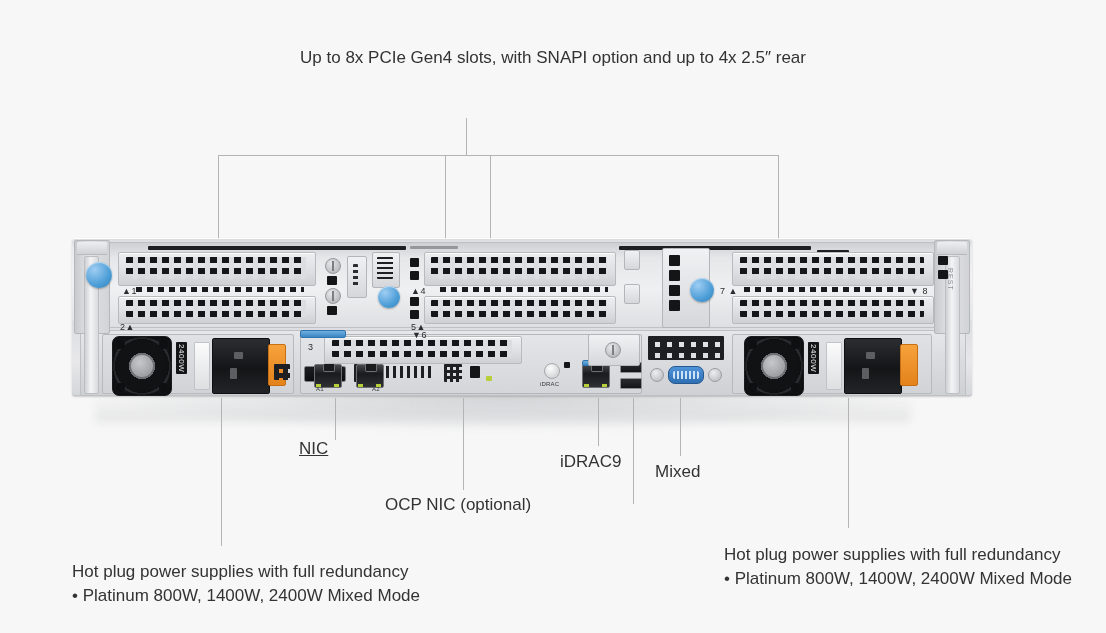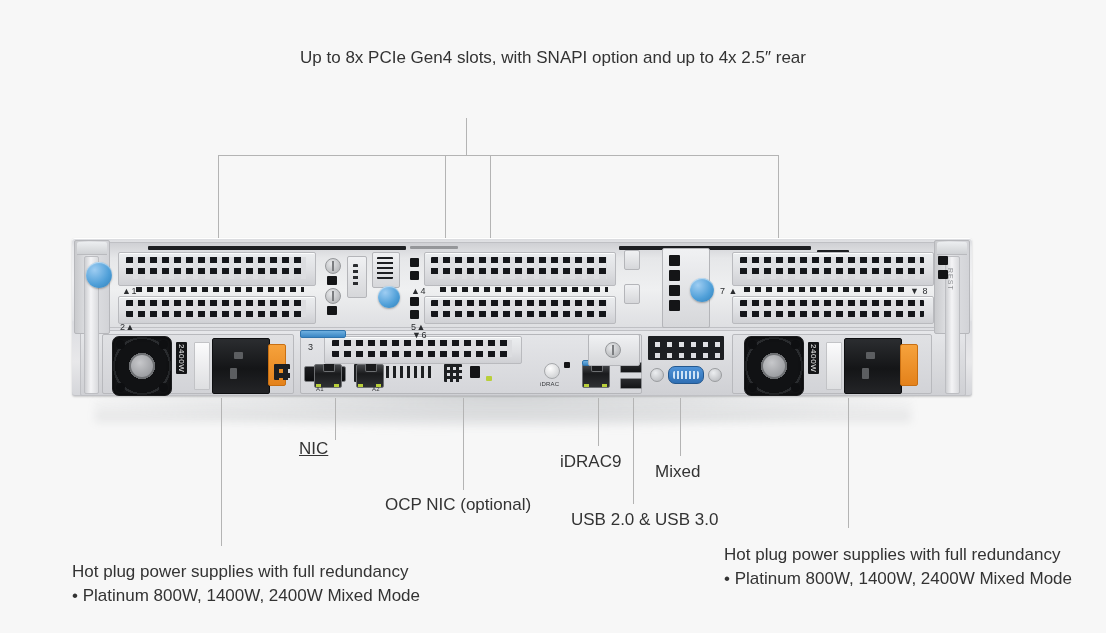--- a/index.html
+++ b/index.html
@@ -395,21 +395,20 @@
   <div class="vline" style="left:463px;top:398px;height:92px;"></div>
   <div class="vline" style="left:598px;top:398px;height:48px;"></div>
   <div class="vline" style="left:633px;top:398px;height:106px;"></div>
   <div class="vline" style="left:680px;top:398px;height:58px;"></div>
   <div class="vline" style="left:221px;top:398px;height:148px;"></div>
   <div class="vline" style="left:848px;top:398px;height:130px;"></div>
 
   <div class="txt" style="left:299px;top:437px;text-decoration:underline;">NIC</div>
   <div class="txt" style="left:385px;top:493px;">OCP NIC (optional)</div>
   <div class="txt" style="left:560px;top:450px;">iDRAC9</div>
-  <div class="txt" style="left:571px;top:508px;">USB 2.0 &amp; USB 3.0</div>
   <div class="txt" style="left:655px;top:460px;">Mixed</div>
 
   <div class="txt" style="left:72px;top:560px;">Hot plug power supplies with full redundancy</div>
   <div class="txt" style="left:72px;top:584px;">• Platinum 800W, 1400W, 2400W Mixed Mode</div>
 
   <div class="txt" style="left:724px;top:543px;">Hot plug power supplies with full redundancy</div>
   <div class="txt" style="left:724px;top:567px;">• Platinum 800W, 1400W, 2400W Mixed Mode</div>
 
 </div>
 

